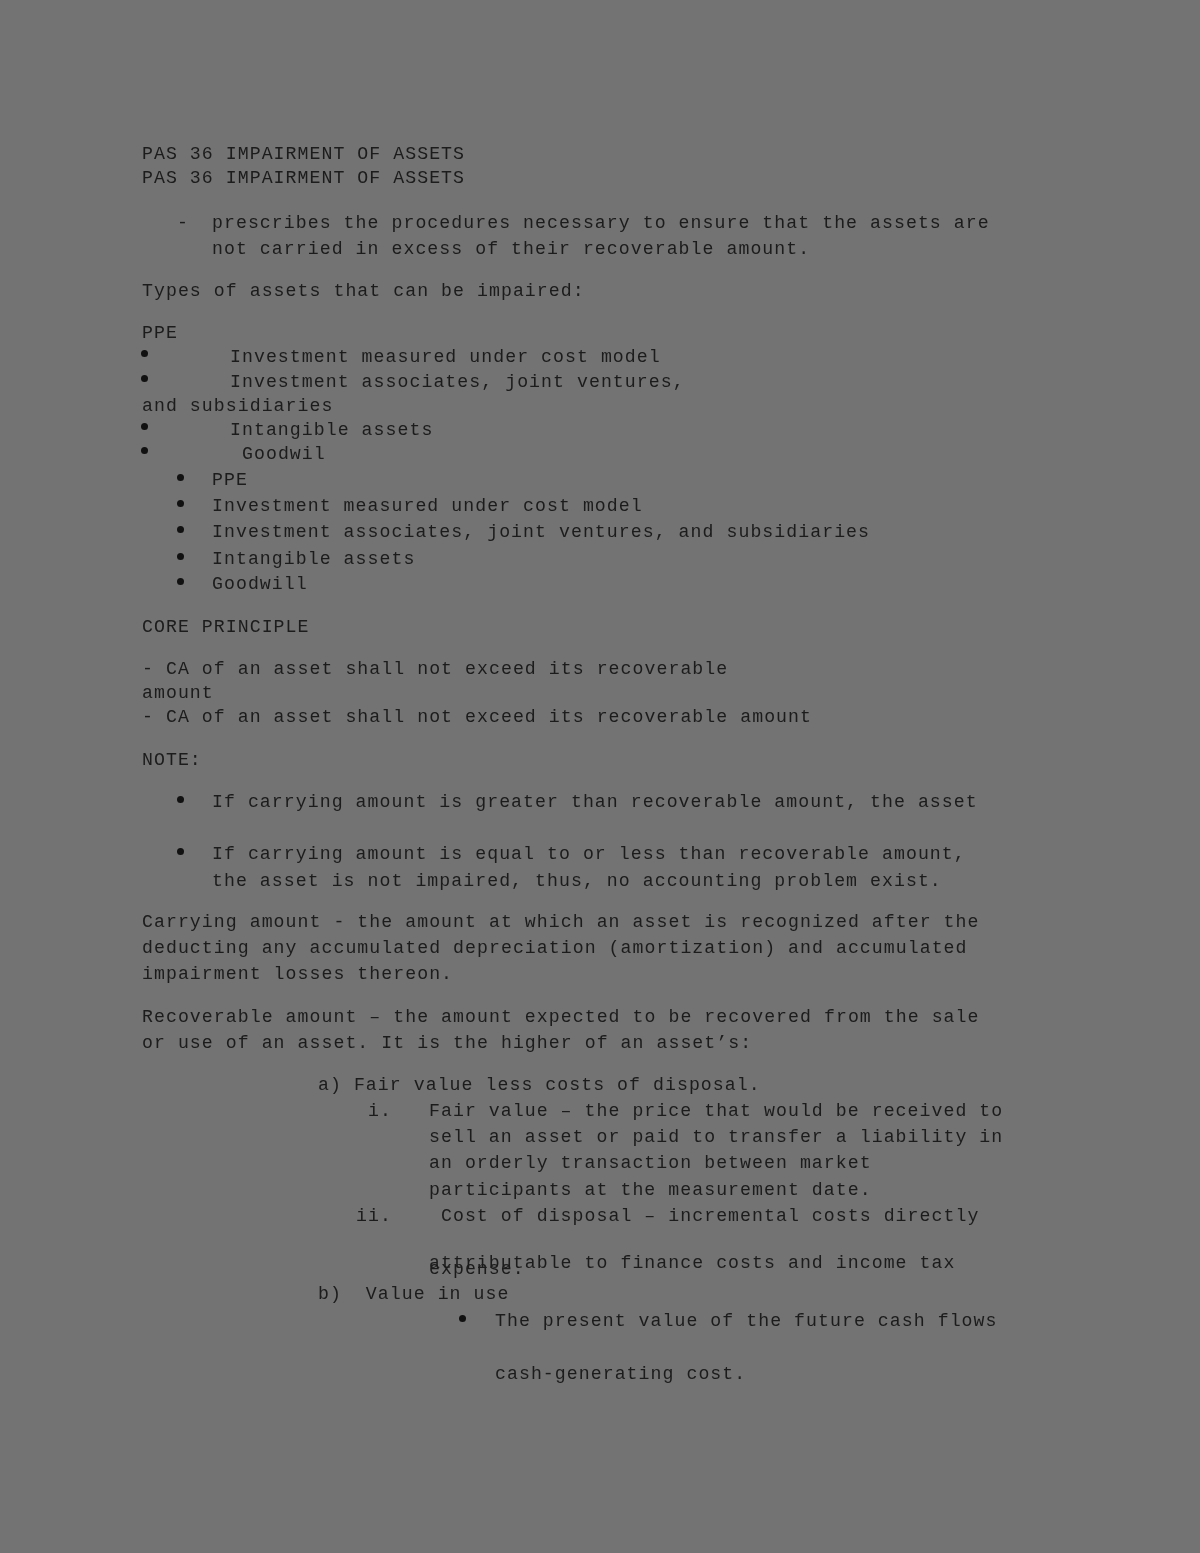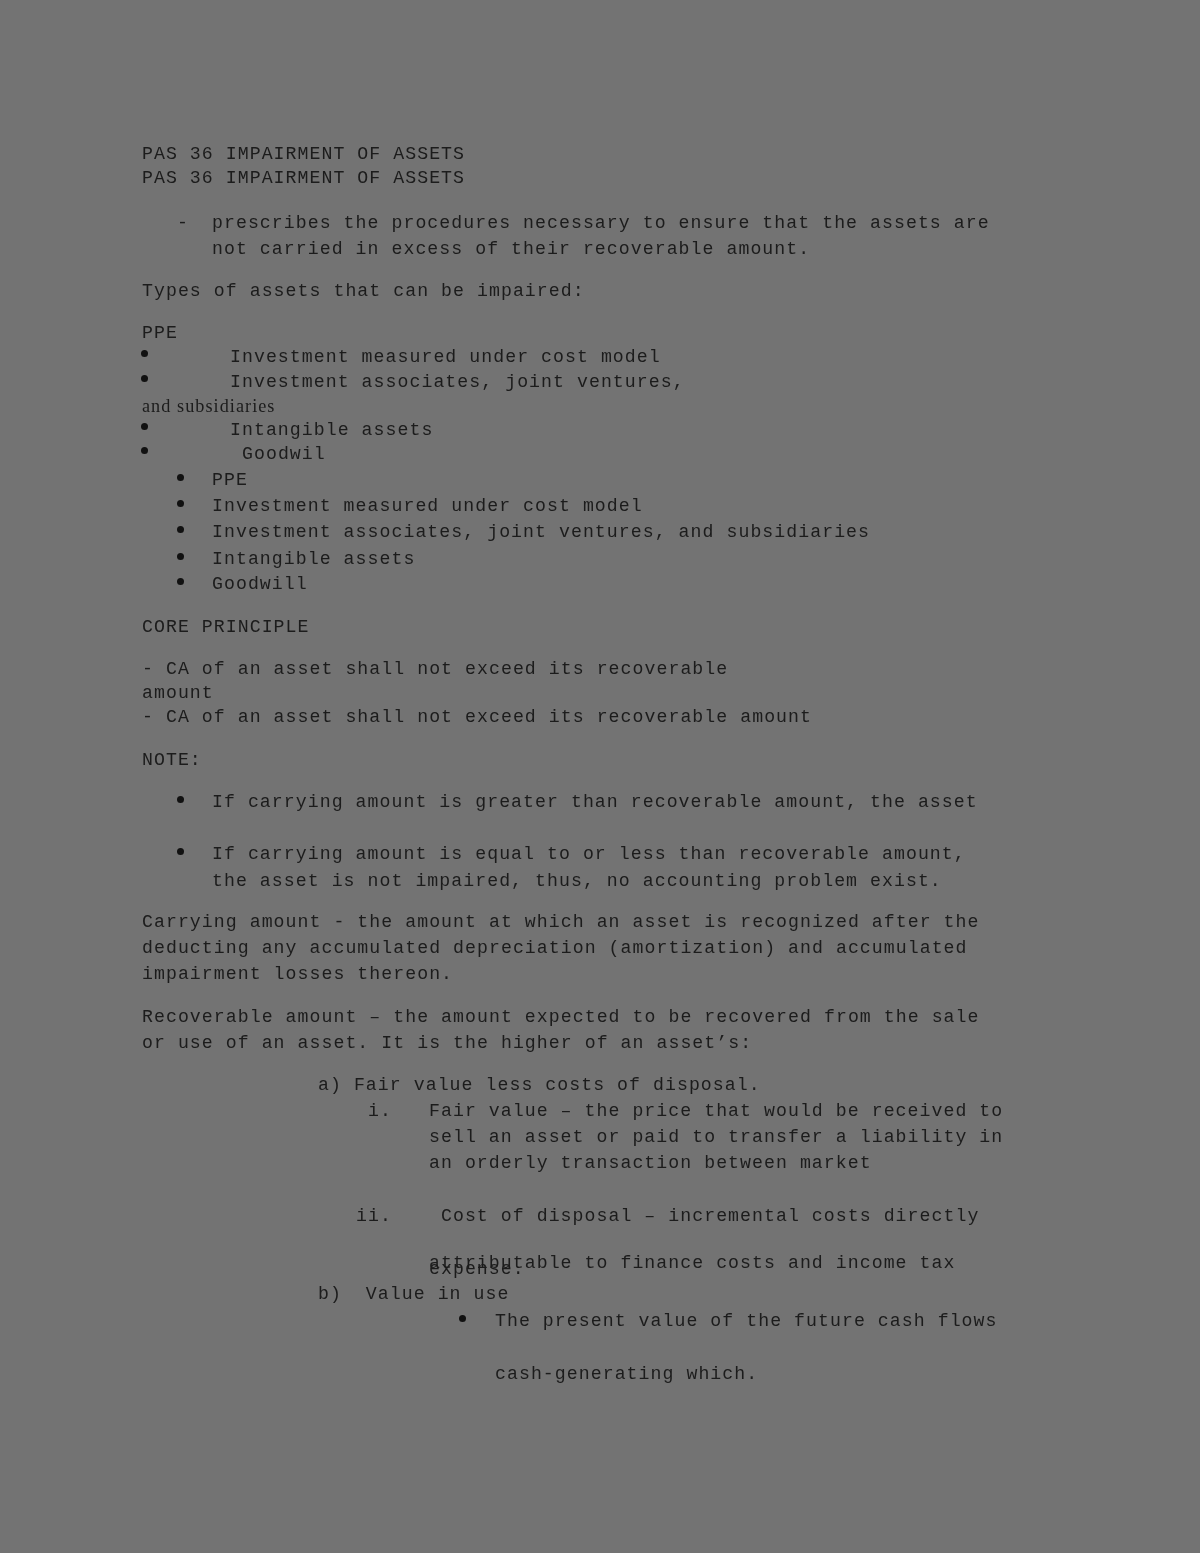--- a/index.html
+++ b/index.html
@@ -31,21 +31,21 @@
 
   <div class="ln" style="left:142px; top:280px;">Types of assets that can be impaired:</div>
 
   <div class="ln" style="left:142px; top:322px;">PPE</div>
 
   <span class="bul" style="left:141px; top:350px;"></span>
   <div class="ln" style="left:230px; top:346px;">Investment measured under cost model</div>
 
   <span class="bul" style="left:141px; top:375px;"></span>
   <div class="ln" style="left:230px; top:371px;">Investment associates, joint ventures,</div>
-  <div class="ln" style="left:142px; top:395px;font-family:Liberation Serif, serif;">and subsidiaries</div>
+  <div class="ln" style="left:142px; top:395px;">and subsidiaries</div>
 
   <span class="bul" style="left:141px; top:423px;"></span>
   <div class="ln" style="left:230px; top:419px;">Intangible assets</div>
 
   <span class="bul" style="left:141px; top:447px;"></span>
   <div class="ln" style="left:230px; top:443px;margin-left:12px;">Goodwil</div>
 
   <span class="bul" style="left:177px; top:474px;"></span>
   <div class="ln" style="left:212px; top:469px;">PPE</div>
 
@@ -81,25 +81,26 @@
 
   <div class="ln" style="left:142px; top:1006px;">Recoverable amount – the amount expected to be recovered from the sale</div>
   <div class="ln" style="left:142px; top:1032px;">or use of an asset. It is the higher of an asset’s:</div>
 
   <div class="ln" style="left:318px; top:1074px;">a) Fair value less costs of disposal.</div>
 
   <div class="ln" style="left:368px; top:1100px;">i.</div>
   <div class="ln" style="left:429px; top:1100px;">Fair value – the price that would be received to</div>
   <div class="ln" style="left:429px; top:1126px;">sell an asset or paid to transfer a liability in</div>
   <div class="ln" style="left:429px; top:1152px;">an orderly transaction between market</div>
+  <div class="ln" style="left:429px; top:1179px;">participants at the measurement date.</div>
 
   <div class="ln" style="left:356px; top:1205px;">ii.</div>
   <div class="ln" style="left:429px; top:1205px;"> Cost of disposal – incremental costs directly</div>
   <div class="ln" style="left:429px; top:1231px;margin-top:21px;">attributable to finance costs and income tax</div>
   <div class="ln" style="left:429px; top:1258px;">expense.</div>
 
   <div class="ln" style="left:318px; top:1283px;">b)  Value in use</div>
 
   <span class="bul" style="left:459px; top:1315px;"></span>
   <div class="ln" style="left:495px; top:1310px;">The present value of the future cash flows</div>
-  <div class="ln" style="left:495px; top:1363px;">cash-generating which.</div>
+  <div class="ln" style="left:495px; top:1363px;">cash-generating cost.</div>
 
 </div>
 
 </body></html>

